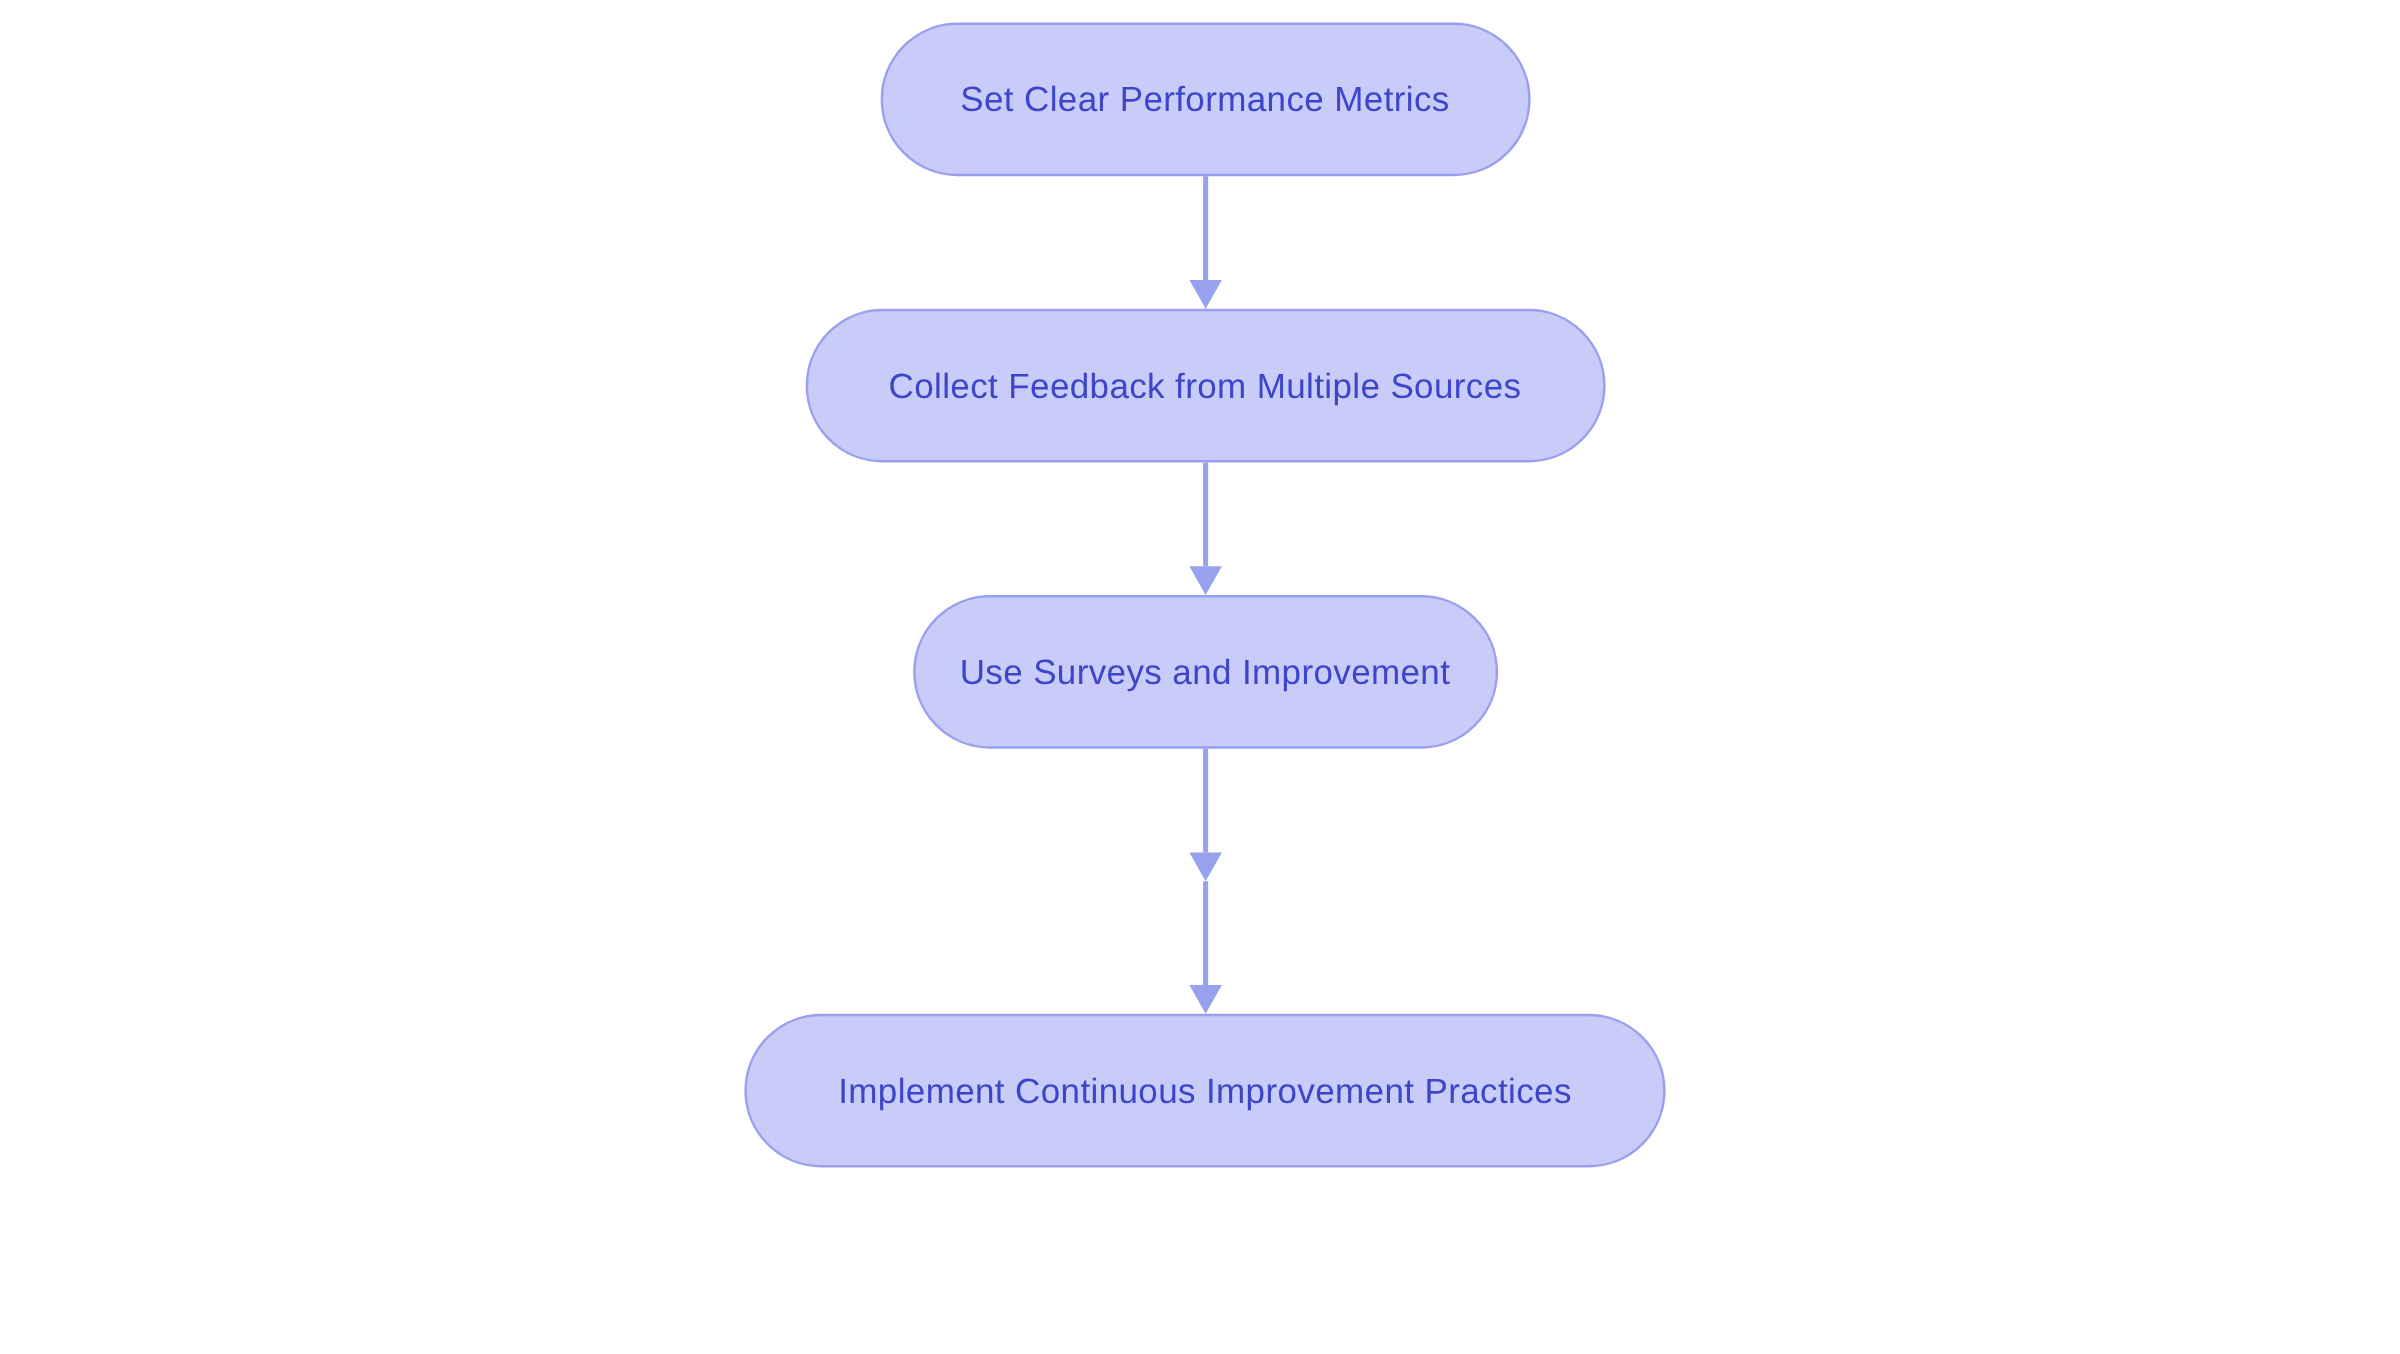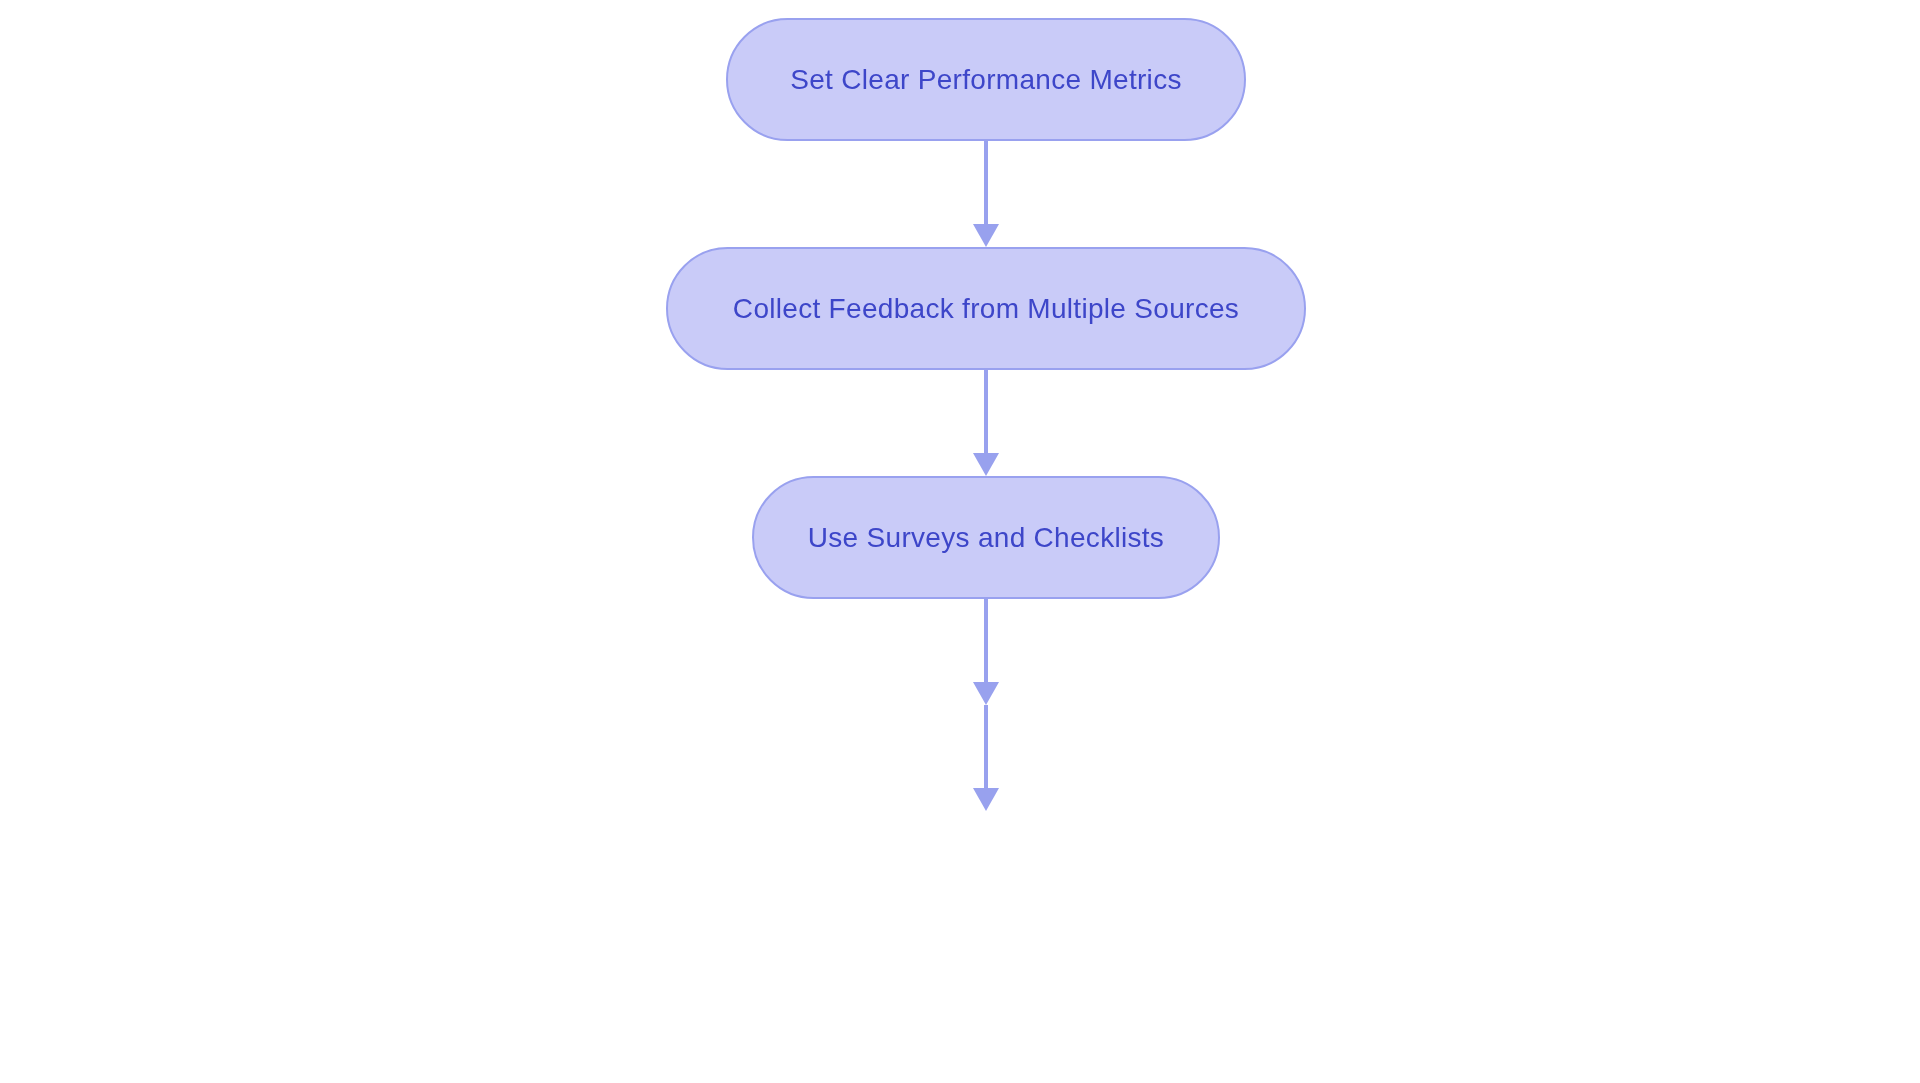--- a/index.html
+++ b/index.html
@@ -13,21 +13,21 @@
   html, body {
     width: 1920px;
     height: 1083px;
     background: var(--page-bg);
     overflow: hidden;
     font-family: "Liberation Sans", sans-serif;
   }
   .flow {
     position: absolute;
     top: 18px;
-    left: 986px;
+    left: 964px;
     transform: translateX(-50%);
     display: flex;
     flex-direction: column;
     align-items: center;
   }
   .node {
     height: 123px;
     border-radius: 62px;
     background: var(--node-fill);
     border: 2px solid var(--node-border);
@@ -86,28 +86,31 @@
   <div class="node node-2">
     <span class="node-label">Collect Feedback from Multiple Sources</span>
   </div>
 
   <div class="arrow">
     <div class="stem"></div>
     <div class="head"></div>
   </div>
 
   <div class="node node-3">
-    <span class="node-label">Use Surveys and Checklists</span>
+    <span class="node-label">Use Surveys and Improvement</span>
   </div>
 
   <div class="arrow">
     <div class="stem"></div>
     <div class="head"></div>
   </div>
 
 
   <div class="arrow">
     <div class="stem"></div>
     <div class="head"></div>
   </div>
 
+  <div class="node node-5">
+    <span class="node-label">Implement Continuous Improvement Practices</span>
+  </div>
 
 </div>
 
 </body></html>

